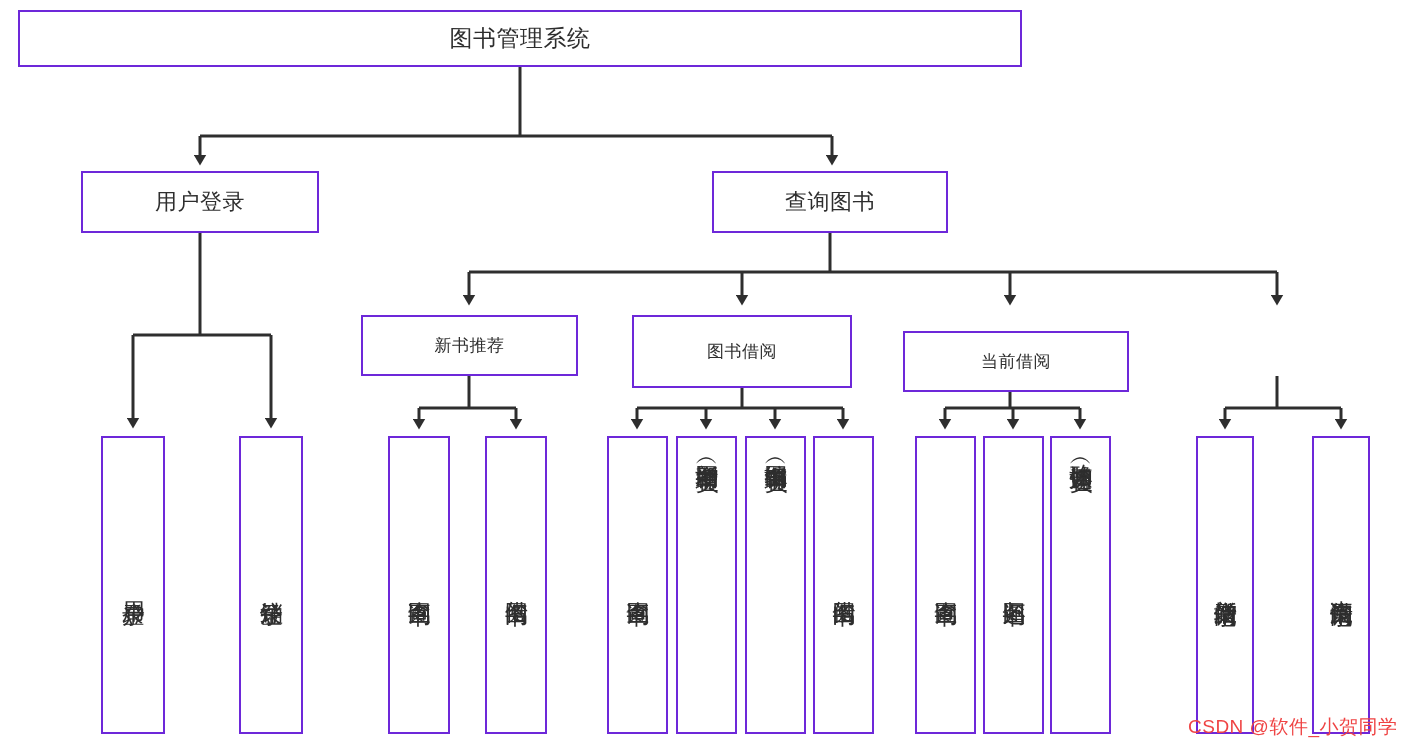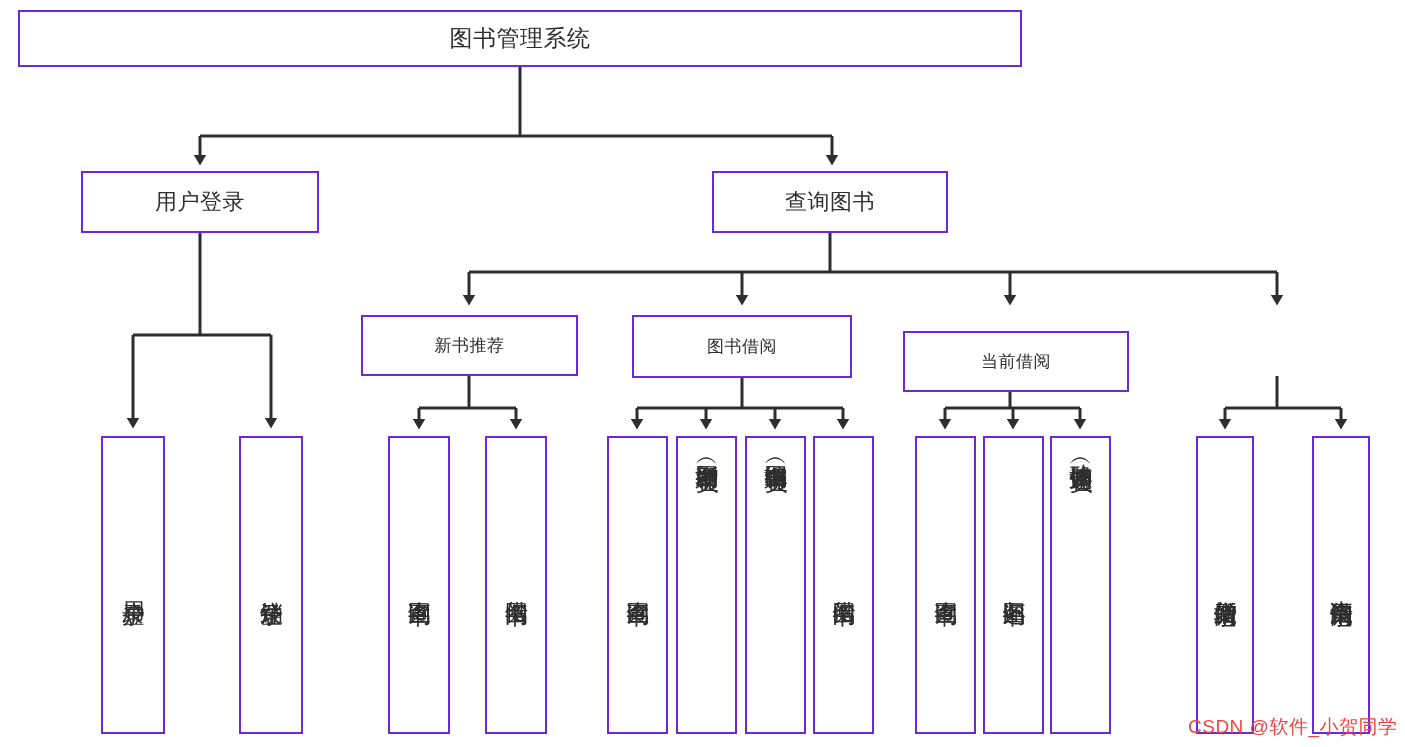--- a/index.html
+++ b/index.html
@@ -135,21 +135,21 @@
   <div class="node lvl2" style="left:81px; top:171px; width:238px; height:62px;">
     <span class="lbl">用户登录</span>
   </div>
   <div class="node lvl2" style="left:712px; top:171px; width:236px; height:62px;">
     <span class="lbl">查询图书</span>
   </div>
 
   <div class="node lvl3" style="left:361px; top:315px; width:217px; height:61px;">
     <span class="lbl">新书推荐</span>
   </div>
-  <div class="node lvl3" style="left:632px; top:315px; width:220px; height:63px;">
+  <div class="node lvl3" style="left:632px; top:315px; width:220px; height:73px;">
     <span class="lbl">图书借阅</span>
   </div>
   <div class="node lvl3" style="left:903px; top:331px; width:226px; height:61px;">
     <span class="lbl">当前借阅</span>
   </div>
 
   <div class="node leaf mid" style="left:101px; top:436px; width:64px; height:298px;">
     <span class="lbl">用户登录</span>
   </div>
   <div class="node leaf mid" style="left:239px; top:436px; width:64px; height:298px;">

